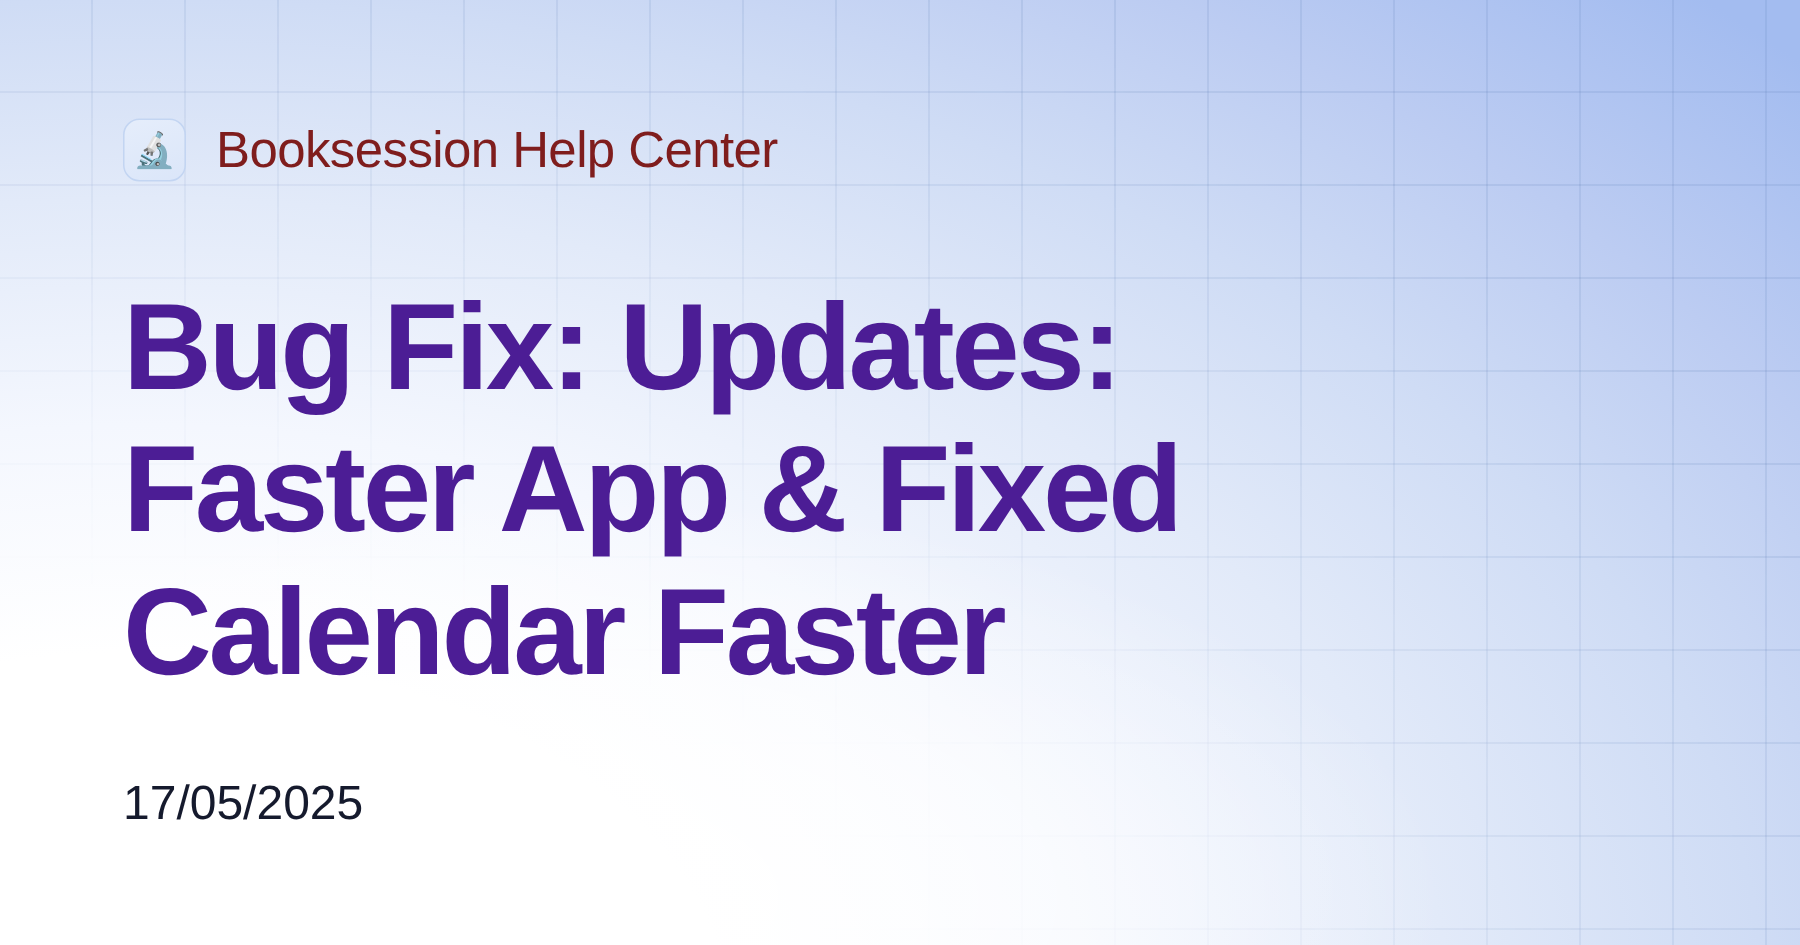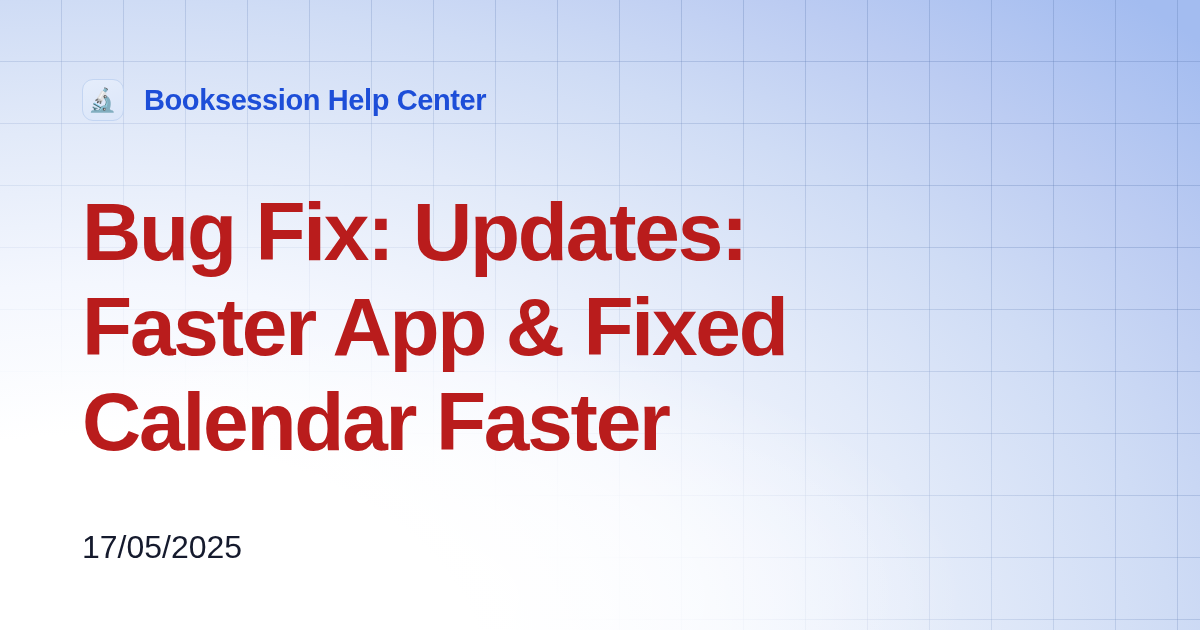--- a/index.html
+++ b/index.html
@@ -95,41 +95,41 @@
     background:linear-gradient(160deg, #e5edfb 0%, #dbe6f9 100%);
     border:1px solid #c3d5f2;
     display:flex;
     align-items:center;
     justify-content:center;
     font-size:23px;
     line-height:1;
   }
 
   .brand-title {
-    font-size:29px;
-    font-weight:bold;
-    color:#1d4ed8;
+    font-size:34px;
+    font-weight:normal;
+    color:#7f1d1d;
     letter-spacing:-0.4px;
     white-space:nowrap;
   }
 
   .headline {
     margin-top:62px;
     font-size:82px;
     line-height:95px;
     font-weight:bold;
-    color:#b91c1c;
+    color:#4c1d95;
     letter-spacing:-2.2px;
     max-width:880px;
   }
 
   .headline-line { display:block; }
 
   .date {
-    margin-top:60px;
+    margin-top:48px;
     font-size:32px;
     color:#151a2d;
     letter-spacing:0px;
   }
 </style>
 </head>
 <body>
 
 <div class="canvas">
 

